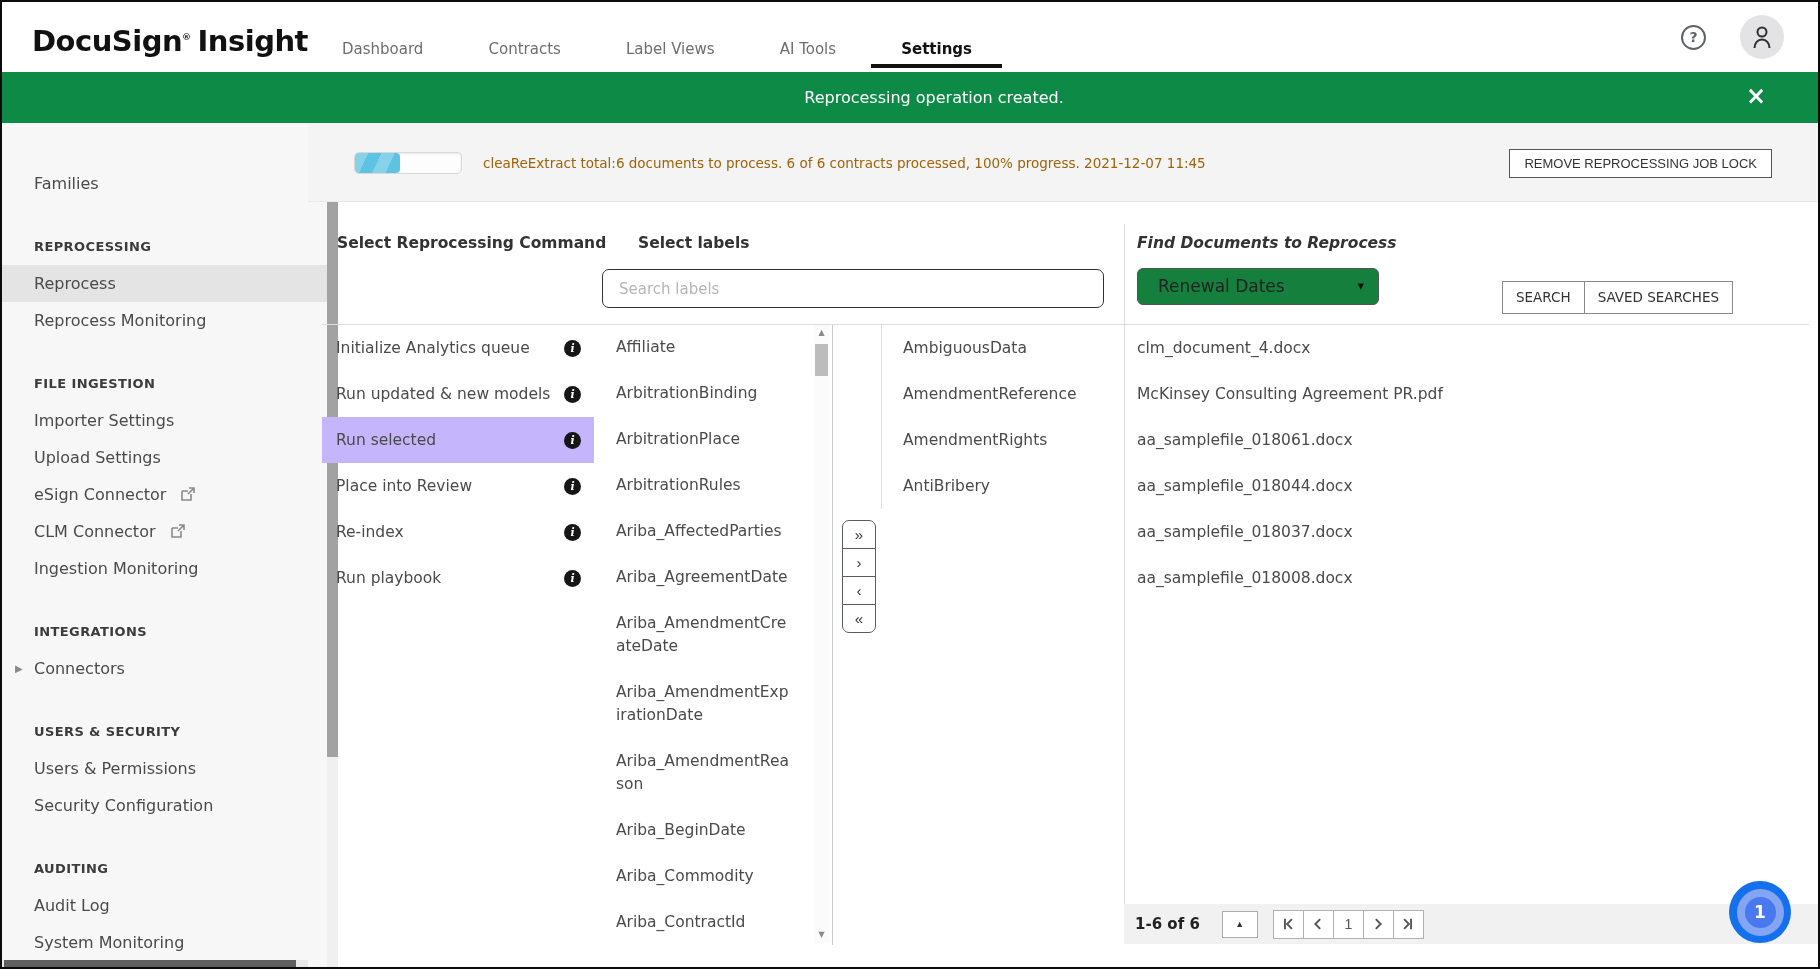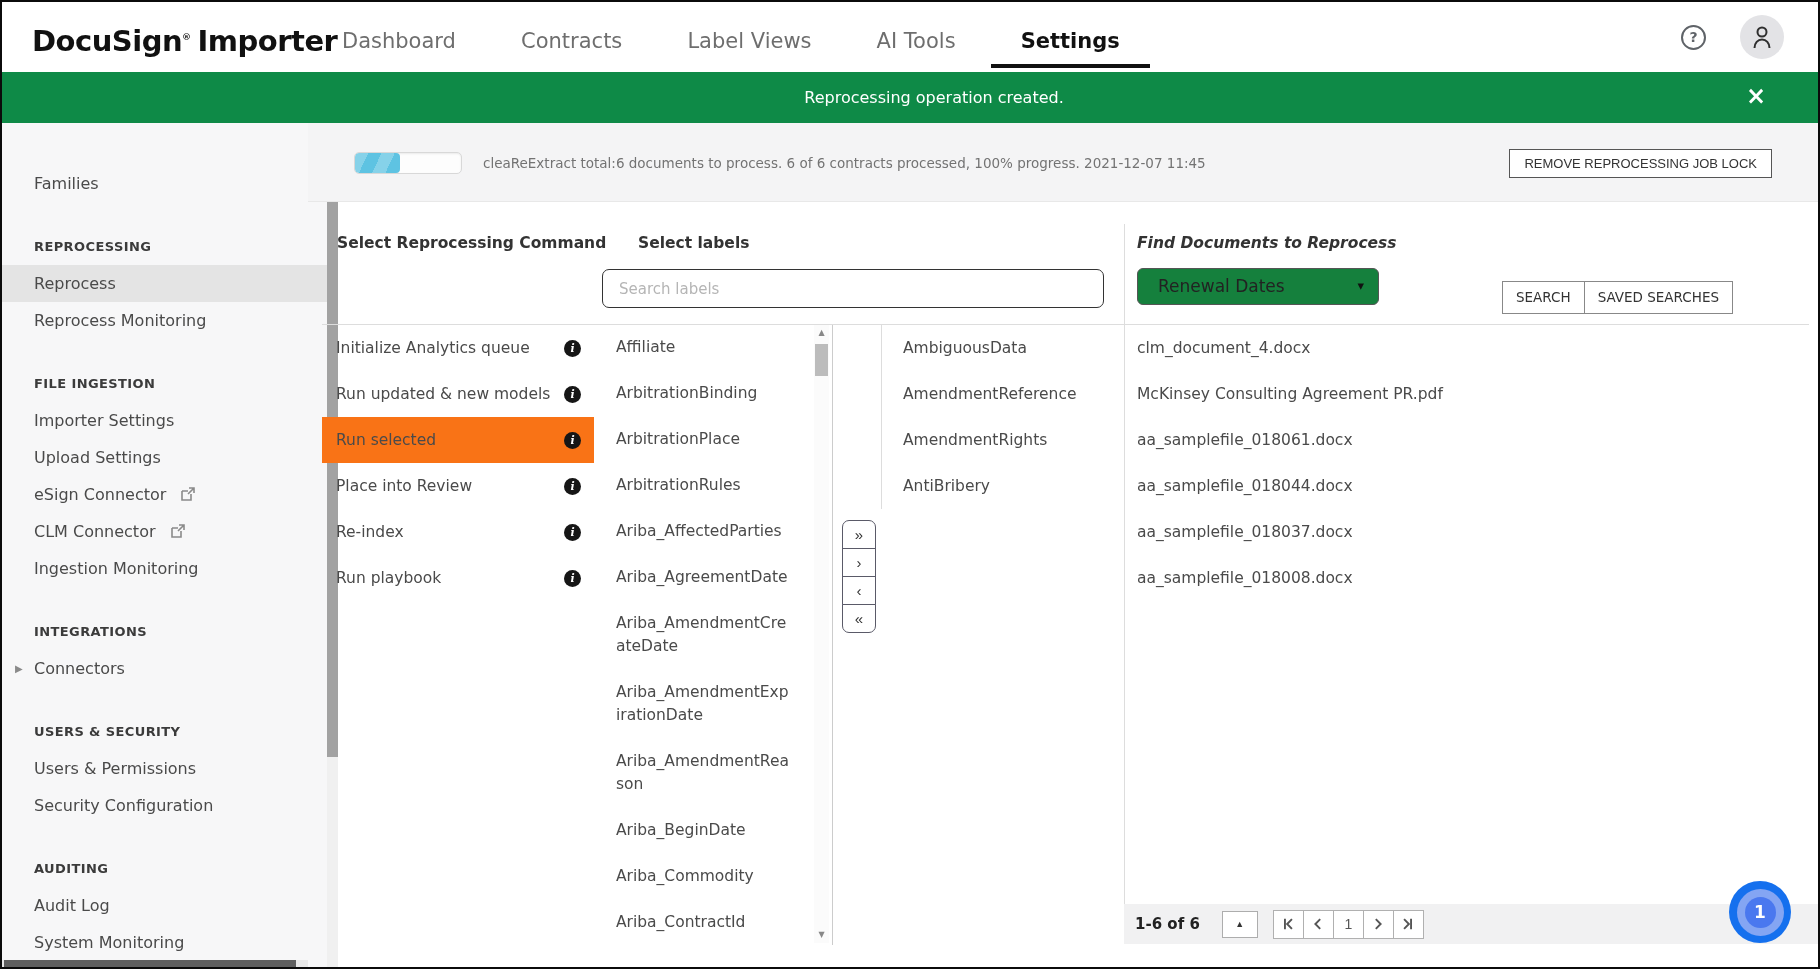--- a/index.html
+++ b/index.html
@@ -5,21 +5,21 @@
   * { margin:0; padding:0; box-sizing:border-box; }
   body { font-family:"DejaVu Sans", sans-serif; background:#fff; }
   .window { position:relative; width:1820px; height:969px; border:2px solid #0b0b0b; background:#fff; overflow:hidden; }
 
   
   .topnav { position:absolute; left:0; top:0; width:100%; height:70px; background:#fff; }
   .logo { position:absolute; left:30px; top:0; height:70px; line-height:70px; font-size:29px; font-weight:bold; color:#111; letter-spacing:-0.5px; white-space:nowrap; }
   .logo sup { font-size:9px; vertical-align:super; }
   .logo .logo-product { margin-left:7px; }
   .nav-items { position:absolute; left:310px; top:0; height:70px; }
-  .topnav-item { display:inline-block; height:66px; line-height:70px; padding:4px 30px; font-size:21px; color:#6e6e6e; cursor:pointer; }
+  .topnav-item { display:inline-block; height:66px; line-height:70px; padding:12px 30px; font-size:15px; color:#6e6e6e; cursor:pointer; }
   .topnav-item.active { color:#111; font-weight:bold; border-bottom:4px solid #111; }
   .help-icon { position:absolute; left:1679px; top:23px; width:25px; height:25px; border:2px solid #5f6368; border-radius:50%; text-align:center; line-height:21px; font-size:14px; font-weight:bold; color:#5f6368; cursor:pointer; }
   .avatar { position:absolute; left:1738px; top:13px; width:44px; height:44px; border-radius:50%; background:#e3e3e6; display:flex; align-items:center; justify-content:center; cursor:pointer; }
 
   
   .banner { position:absolute; left:0; top:70px; width:100%; height:51px; background:#0e8a47; }
   .banner-msg { display:block; text-align:center; line-height:51px; color:#fff; font-size:16px;padding-left:48px; }
   .banner-close { position:absolute; right:52px; top:0; line-height:49px; font-size:24px; font-weight:bold; color:#fff; cursor:pointer; }
 
   
@@ -31,32 +31,32 @@
   .sb-caret { position:absolute; left:13px; top:0; font-size:10px; color:#8a8a8a; }
   .sb-vtrack { position:absolute; right:0; top:0; width:11px; height:846px; background:#f0f0f0; }
   .sb-vthumb { position:absolute; right:0; top:37px; width:11px; height:597px; background:#a2a2a2; }
   .sb-htrack { position:absolute; left:0; bottom:0; width:306px; height:9px; background:#e8e8e8; }
   .sb-hthumb { position:absolute; left:2px; bottom:0; width:292px; height:9px; background:#5f5f5f; }
 
   
   .jobbar { position:absolute; left:306px; top:121px; width:1514px; height:79px; background:#f4f4f5; border-bottom:1px solid #e8e8e8; }
   .progress-track { position:absolute; left:46px; top:29px; width:108px; height:22px; background:#fdfdfd; border:1px solid #d8d8d8; border-radius:5px; overflow:hidden; box-shadow:inset 0 1px 2px rgba(0,0,0,.08); }
   .progress-fill { height:100%; width:42%; background:#5ec3e2; background-image:repeating-linear-gradient(115deg, rgba(255,255,255,.25) 0 12px, rgba(255,255,255,0) 12px 24px); border-radius:4px; }
-  .job-status { position:absolute; left:175px; top:0; height:79px; display:flex; align-items:center; font-size:13.5px; color:#737373; }
+  .job-status { position:absolute; left:175px; top:0; height:79px; display:flex; align-items:center; font-size:13.5px; color:#a16207; }
   .remove-lock-btn { position:absolute; right:50px; top:26px; height:29px; padding:0 14px; background:#fff; border:1px solid #555; font-size:13px; color:#333; line-height:27px; cursor:pointer; white-space:nowrap; }
 
   
   .panel-title { position:absolute; top:232px; font-size:15.5px; font-weight:bold; color:#333; }
   .hdivider { position:absolute; left:320px; top:322px; width:1487px; height:1px; background:#ddd; }
   .vdivider { position:absolute; left:1122px; top:222px; width:1px; height:720px; background:#ddd; }
 
   
   .cmd-list { position:absolute; left:320px; top:323px; width:272px; }
   .cmd-row { display:flex; align-items:center; height:46px; padding-left:14px; font-size:15.5px; color:#4a4a4a; cursor:pointer; }
-  .cmd-row.selected { background:#f97316; }
+  .cmd-row.selected { background:#c4b5fd; }
   .info-icon { margin-left:auto; margin-right:13px; width:17px; height:17px; border-radius:50%; background:#161616; color:#fff; font-size:11px; font-weight:bold; font-family:"DejaVu Serif", serif; font-style:italic; text-align:center; line-height:17px; cursor:pointer; flex:0 0 17px; }
 
   
   .search-input { position:absolute; left:600px; top:267px; width:502px; height:39px; border:1.6px solid #333; border-radius:7px; padding-left:16px; font-size:15px; color:#333; font-family:"DejaVu Sans", sans-serif; outline:none; }
   .search-input::placeholder { color:#b5b5b5; }
   .avail-list { position:absolute; left:600px; top:323px; width:231px; height:620px; border-right:1px solid #ccc; overflow:hidden; }
   .label-row { padding:11px 40px 12px 14px; line-height:23px; font-size:15.5px; color:#4a4a4a; word-break:break-all; cursor:pointer; }
   .list-scrollbar { position:absolute; right:3px; top:0; width:15px; height:618px; background:#fbfbfb; }
   .scroll-arrow { position:absolute; left:0; width:15px; height:16px; text-align:center; font-size:8px; color:#888; line-height:16px; cursor:pointer; }
   .scroll-arrow.up { top:0; }
@@ -91,21 +91,21 @@
   .tour-badge-mid { width:47px; height:47px; border-radius:50%; background:#84a5f3; display:flex; align-items:center; justify-content:center; }
   .tour-badge-inner { width:31px; height:31px; border-radius:50%; background:#4a78ef; color:#fff; font-size:17px; font-weight:bold; display:flex; align-items:center; justify-content:center; }
 </style>
 </head>
 <body>
 
 <div class="window">
 
   <header class="topnav">
     <div class="logo">
-      <span>DocuSign</span><sup>®</sup><span class="logo-product">Importer</span>
+      <span>DocuSign</span><sup>®</sup><span class="logo-product">Insight</span>
     </div>
     <nav class="nav-items">
       <span class="topnav-item">Dashboard</span>
       <span class="topnav-item">Contracts</span>
       <span class="topnav-item">Label Views</span>
       <span class="topnav-item">AI Tools</span>
       <span class="topnav-item active">Settings</span>
     </nav>
     <div class="help-icon">?</div>
     <div class="avatar">

